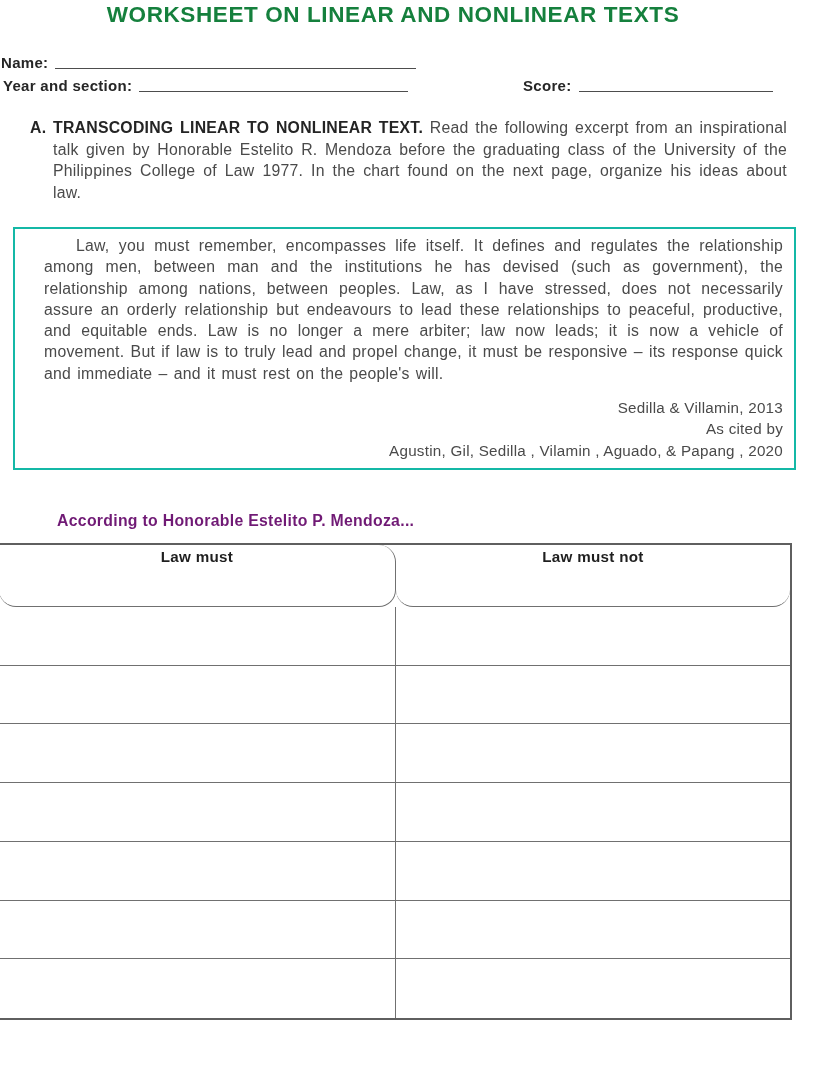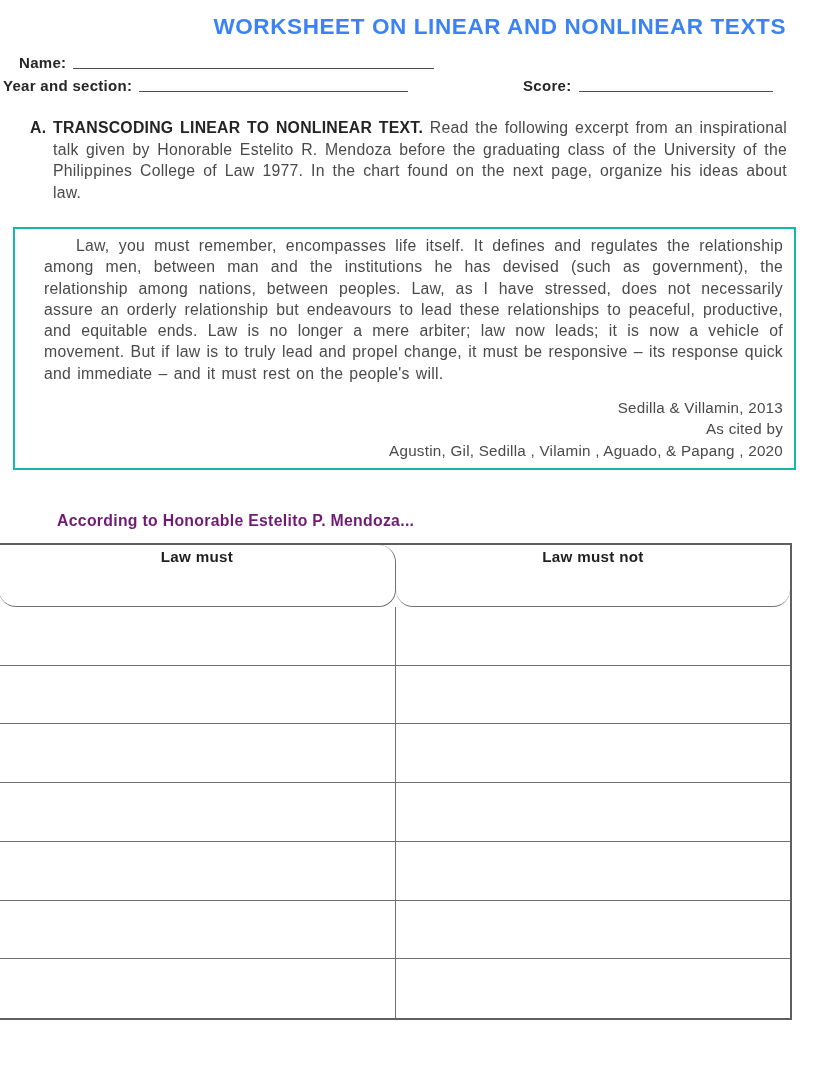--- a/index.html
+++ b/index.html
@@ -10,23 +10,23 @@
     height: 1080px;
     background: #ffffff;
     overflow: hidden;
     font-family: "Liberation Sans", sans-serif;
     color: #3a3a3a;
   }
 
   
   .title {
     position: absolute;
-    top: 14px; left: 0; width: 786px;
-    text-align: right;
-    color: #3b82f6;
+    top: 2px; left: 0; width: 786px;
+    text-align: center;
+    color: #15803d;
     font-size: 22.5px;
     font-weight: bold;
     letter-spacing: 0.6px;
     white-space: nowrap;
   }
 
   
   .field {
     position: absolute;
     display: flex;
@@ -35,21 +35,21 @@
     font-weight: bold;
     color: #262626;
     letter-spacing: 0.3px;
   }
   .field .fill-line {
     flex: 1;
     border-bottom: 1.6px solid #4d4d4d;
     margin: 0 0 2px 7px;
     height: 15px;
   }
-  #field-name  { top: 54px; left: 19px;   width: 415px; }
+  #field-name  { top: 54px; left: 1px;   width: 415px; }
   #field-date  { top: 54px; left: 523px; width: 240px; }
   #field-year  { top: 77px; left: 3px;   width: 405px; }
   #field-score { top: 77px; left: 523px; width: 250px; }
 
   
   .section-a {
     position: absolute;
     top: 117px; left: 30px; width: 757px;
     font-size: 15.8px;
     line-height: 21.6px;

